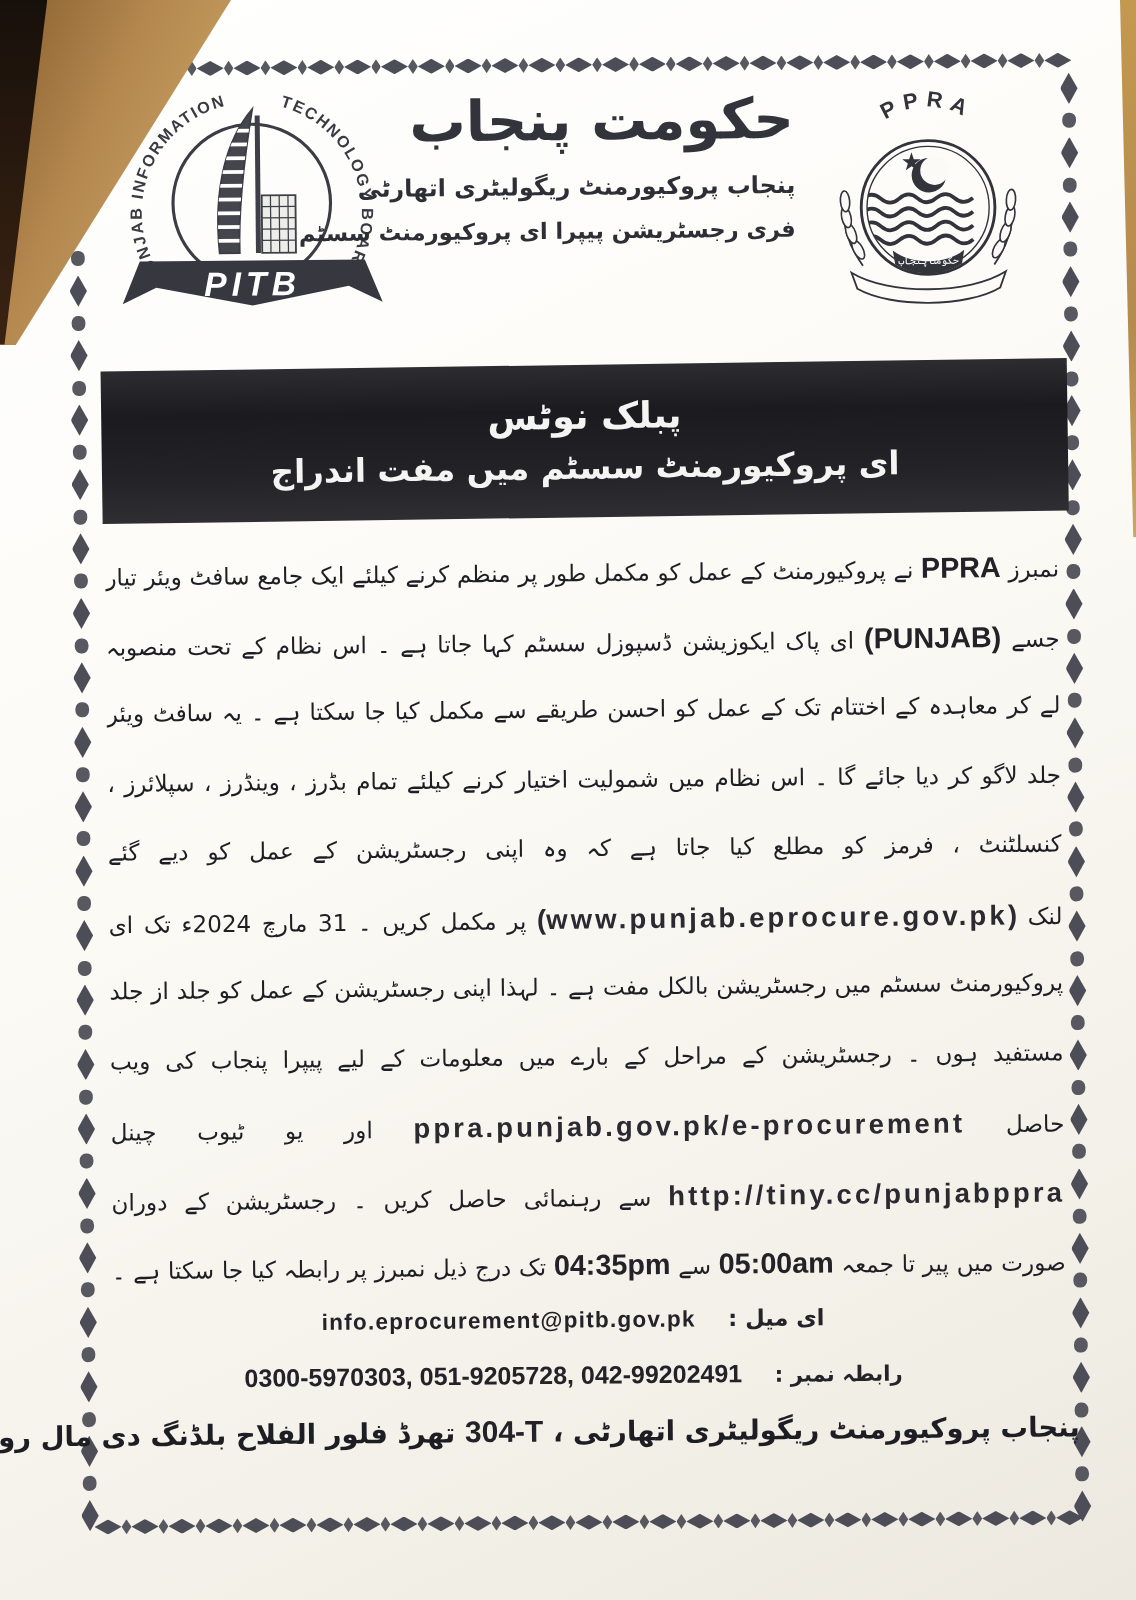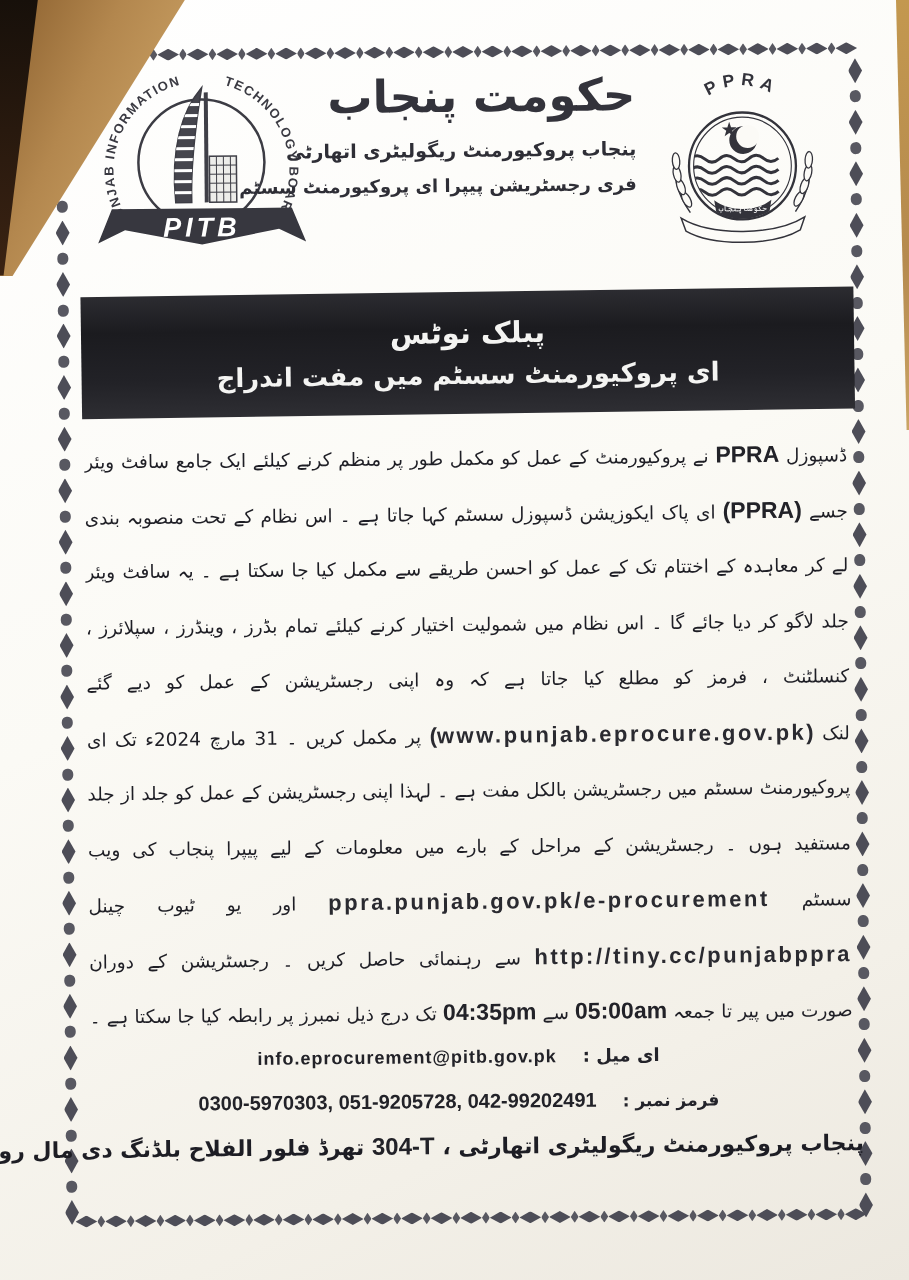--- a/index.html
+++ b/index.html
@@ -384,39 +384,39 @@
       </svg>
     </div>
   </div>
 
   <div class="banner">
     <div class="banner-l1" dir="rtl">پبلک نوٹس</div>
     <div class="banner-l2" dir="rtl">ای پروکیورمنٹ سسٹم میں مفت اندراج</div>
   </div>
 
   <div class="body-text">
-      <div class="body-line" dir="rtl"><span>ڈسپوزل </span><span dir="ltr" class="lat b">PPRA</span><span> نے پروکیورمنٹ کے عمل کو مکمل طور پر منظم کرنے کیلئے ایک جامع سافٹ ویئر تیار کیا ہے</span></div>
-      <div class="body-line" dir="rtl"><span>جسے </span><span dir="ltr" class="lat b">(PPRA)</span><span> ای پاک ایکوزیشن ڈسپوزل سسٹم کہا جاتا ہے ۔ اس نظام کے تحت منصوبہ بندی سے</span></div>
+      <div class="body-line" dir="rtl"><span>نمبرز </span><span dir="ltr" class="lat b">PPRA</span><span> نے پروکیورمنٹ کے عمل کو مکمل طور پر منظم کرنے کیلئے ایک جامع سافٹ ویئر تیار کیا ہے</span></div>
+      <div class="body-line" dir="rtl"><span>جسے </span><span dir="ltr" class="lat b">(PUNJAB)</span><span> ای پاک ایکوزیشن ڈسپوزل سسٹم کہا جاتا ہے ۔ اس نظام کے تحت منصوبہ بندی سے</span></div>
       <div class="body-line" dir="rtl"><span>لے کر معاہدہ کے اختتام تک کے عمل کو احسن طریقے سے مکمل کیا جا سکتا ہے ۔ یہ سافٹ ویئر پنجاب میں بہت</span></div>
       <div class="body-line" dir="rtl"><span>جلد لاگو کر دیا جائے گا ۔ اس نظام میں شمولیت اختیار کرنے کیلئے تمام بڈرز ، وینڈرز ، سپلائرز ، انفرادی</span></div>
       <div class="body-line" dir="rtl"><span>کنسلٹنٹ ، فرمز کو مطلع کیا جاتا ہے کہ وہ اپنی رجسٹریشن کے عمل کو دیے گئے</span></div>
       <div class="body-line" dir="rtl"><span>لنک </span><span dir="ltr" class="lat w">(www.punjab.eprocure.gov.pk)</span><span> پر مکمل کریں ۔ 31 مارچ 2024ء تک ای</span></div>
       <div class="body-line" dir="rtl"><span>پروکیورمنٹ سسٹم میں رجسٹریشن بالکل مفت ہے ۔ لہذا اپنی رجسٹریشن کے عمل کو جلد از جلد مکمل کر کے اس سے</span></div>
       <div class="body-line" dir="rtl"><span>مستفید ہوں ۔ رجسٹریشن کے مراحل کے بارے میں معلومات کے لیے پیپرا پنجاب کی ویب</span></div>
-      <div class="body-line" dir="rtl"><span>سسٹم </span><span dir="ltr" class="lat w">ppra.punjab.gov.pk/e-procurement</span><span> اور یو ٹیوب چینل</span></div>
+      <div class="body-line" dir="rtl"><span>حاصل </span><span dir="ltr" class="lat w">ppra.punjab.gov.pk/e-procurement</span><span> اور یو ٹیوب چینل</span></div>
       <div class="body-line" dir="rtl"><span dir="ltr" class="lat w">http://tiny.cc/punjabppra</span><span> سے رہنمائی حاصل کریں ۔ رجسٹریشن کے دوران دشواری کی</span></div>
       <div class="body-line" dir="rtl"><span>صورت میں پیر تا جمعہ </span><span dir="ltr" class="lat b">05:00am</span><span> سے </span><span dir="ltr" class="lat b">04:35pm</span><span> تک درج ذیل نمبرز پر رابطہ کیا جا سکتا ہے ۔</span></div>
     </div>
 
   <div class="email-line">
     <span>ای میل :</span><span class="label-gap"></span><span class="lat" dir="ltr">info.eprocurement@pitb.gov.pk</span>
   </div>
 
   <div class="phone-line">
-    <span>فرمز نمبر :</span><span class="label-gap"></span><span class="lat" dir="ltr">0300-5970303,  051-9205728,  042-99202491</span>
+    <span>رابطہ نمبر :</span><span class="label-gap"></span><span class="lat" dir="ltr">0300-5970303,  051-9205728,  042-99202491</span>
   </div>
 
   <div class="address-line"><span>پنجاب پروکیورمنٹ ریگولیٹری اتھارٹی ، </span><span dir="ltr" class="lat b">304-T</span><span> تھرڈ فلور الفلاح بلڈنگ دی مال روڈ لاہور ۔</span></div>
 
 </div>
 
 <div class="bg-corner-gold"></div>
 <div class="bg-corner-dark"></div>
 <div class="bg-strip-right"></div>
 

